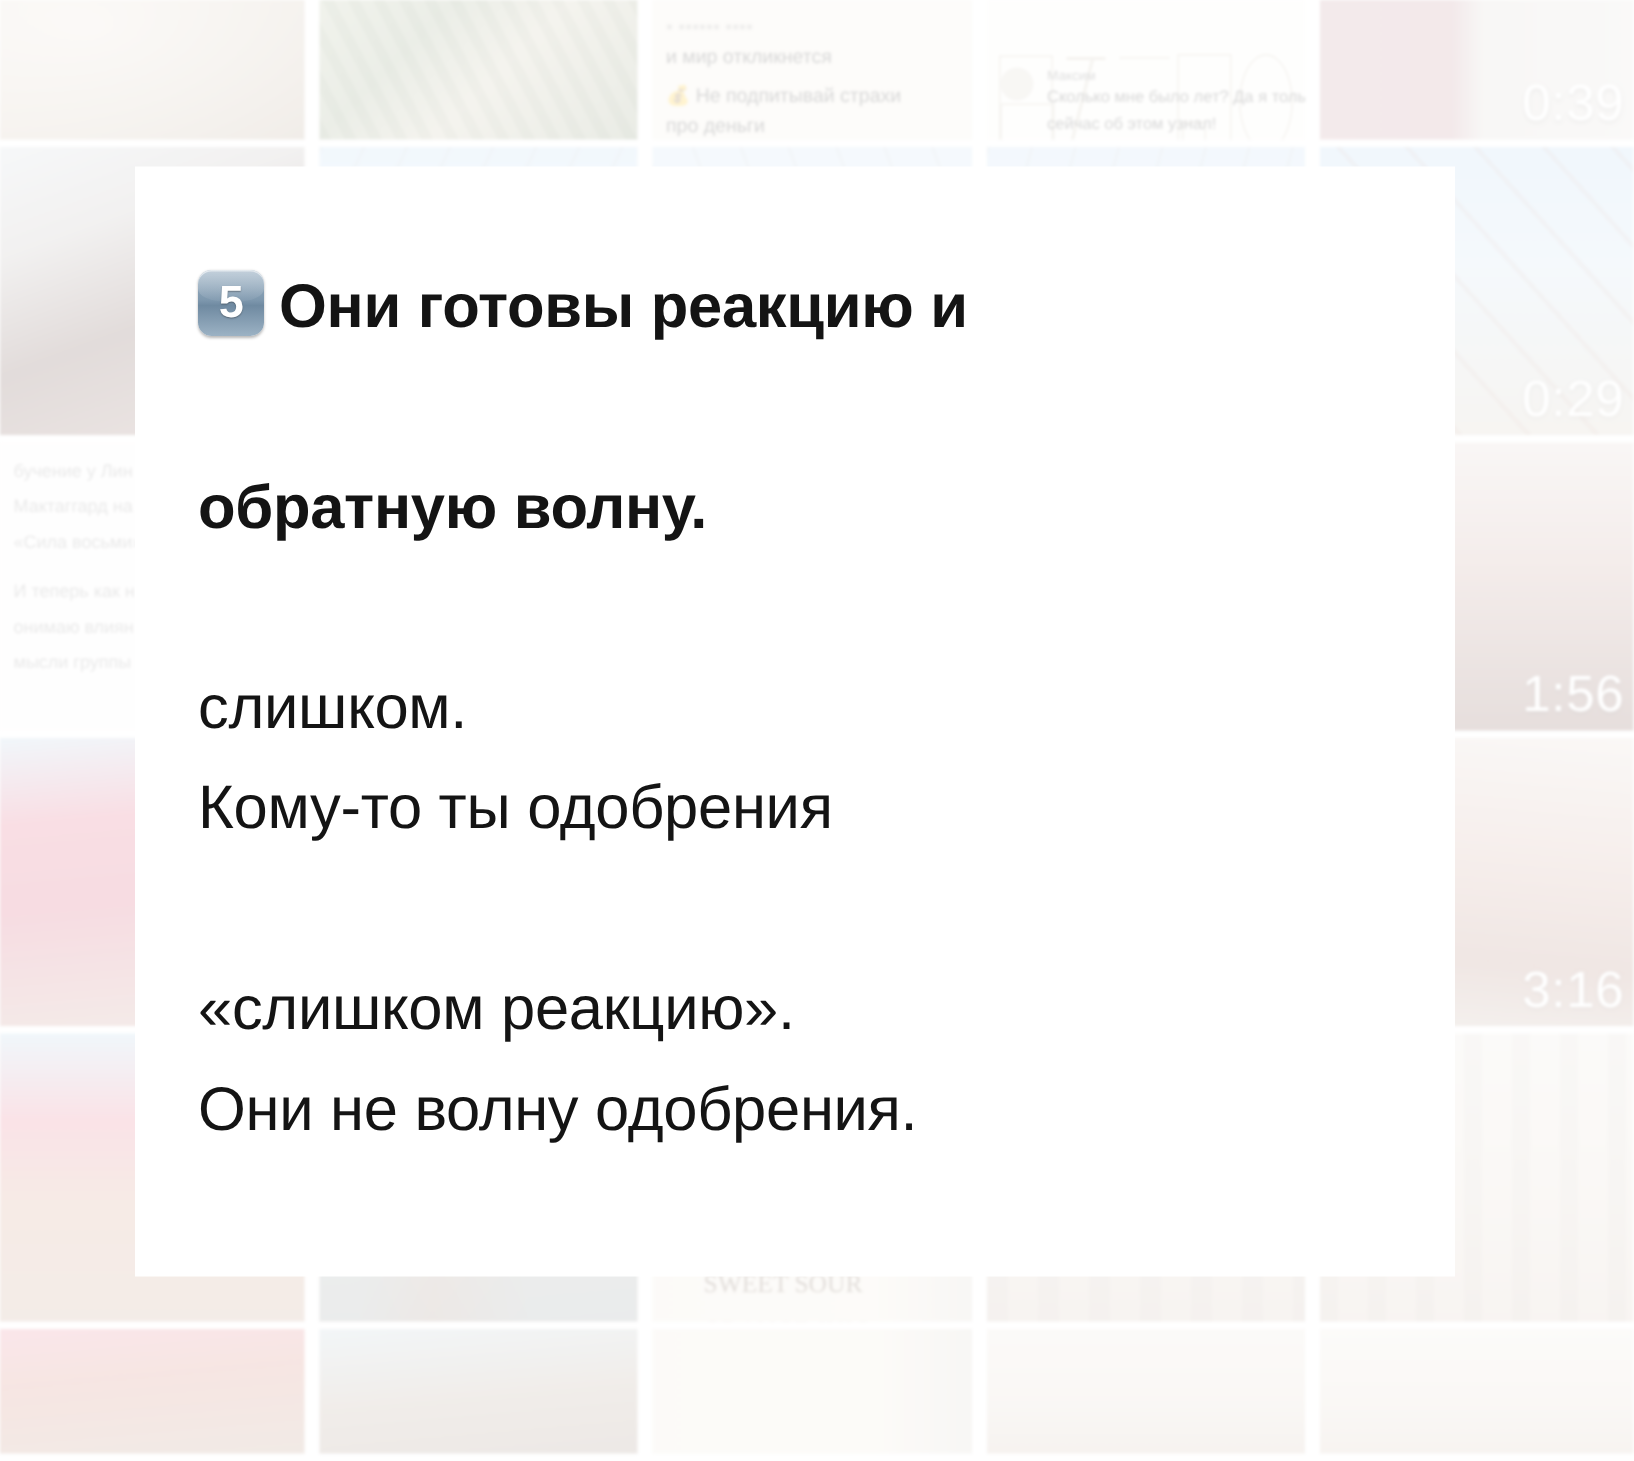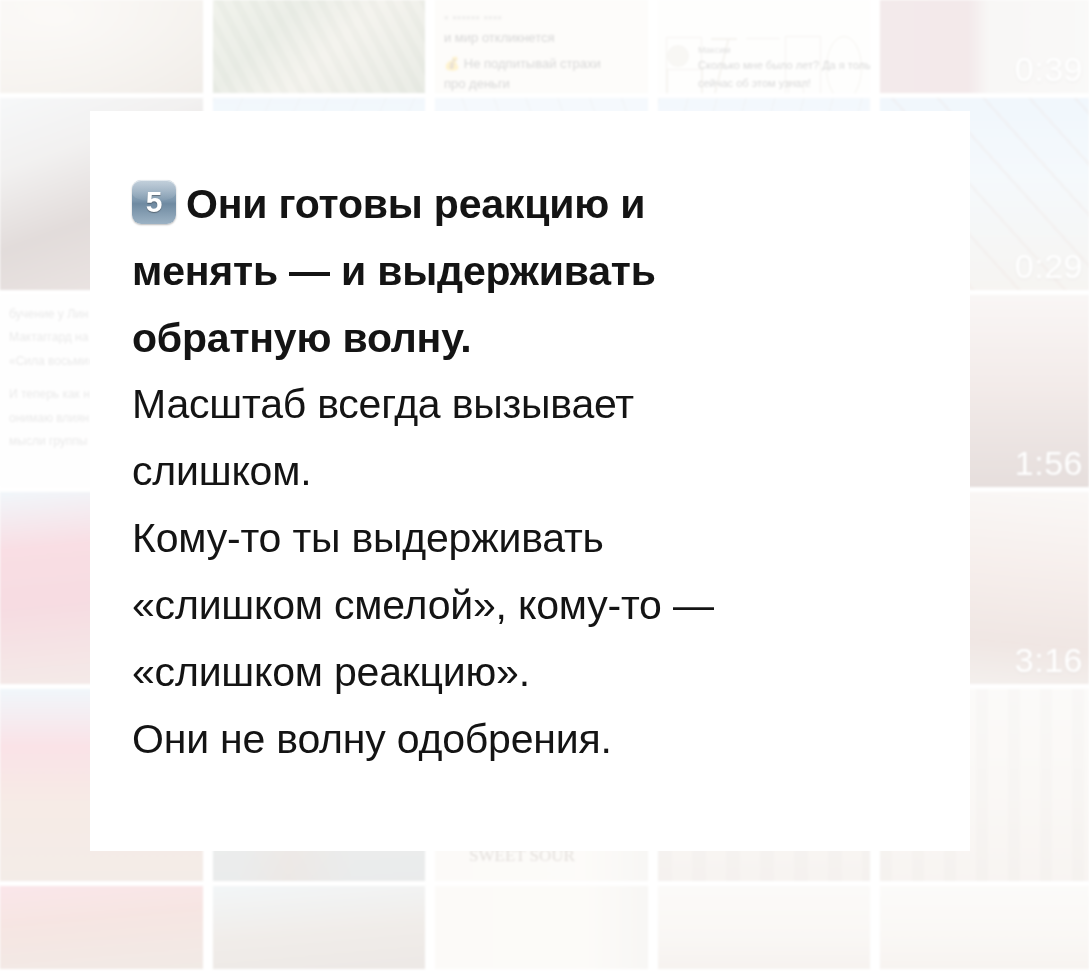--- a/index.html
+++ b/index.html
@@ -311,27 +311,27 @@
 
   <div id="veil"></div>
 
   <div id="card">
     <div id="card-text">
       <div class="lead">
         <span class="keycap">
           <span class="gloss"></span>
           <span class="num">5</span>
         </span><span>Они готовы реакцию и</span><br>
-        <span>менять — и выдерживать</span><br>
+        <br>
         <span>обратную волну.</span>
       </div>
       <div class="body">
-        <span>Масштаб всегда вызывает</span><br>
+        <br>
         <span>слишком.</span><br>
-        <span>Кому-то ты выдерживать</span><br>
-        <span>«слишком смелой», кому-то —</span><br>
+        <span>Кому-то ты одобрения</span><br>
+        <br>
         <span>«слишком реакцию».</span><br>
         <span>Они не волну одобрения.</span>
       </div>
     </div>
   </div>
 
 </div>
 
 </body></html>

